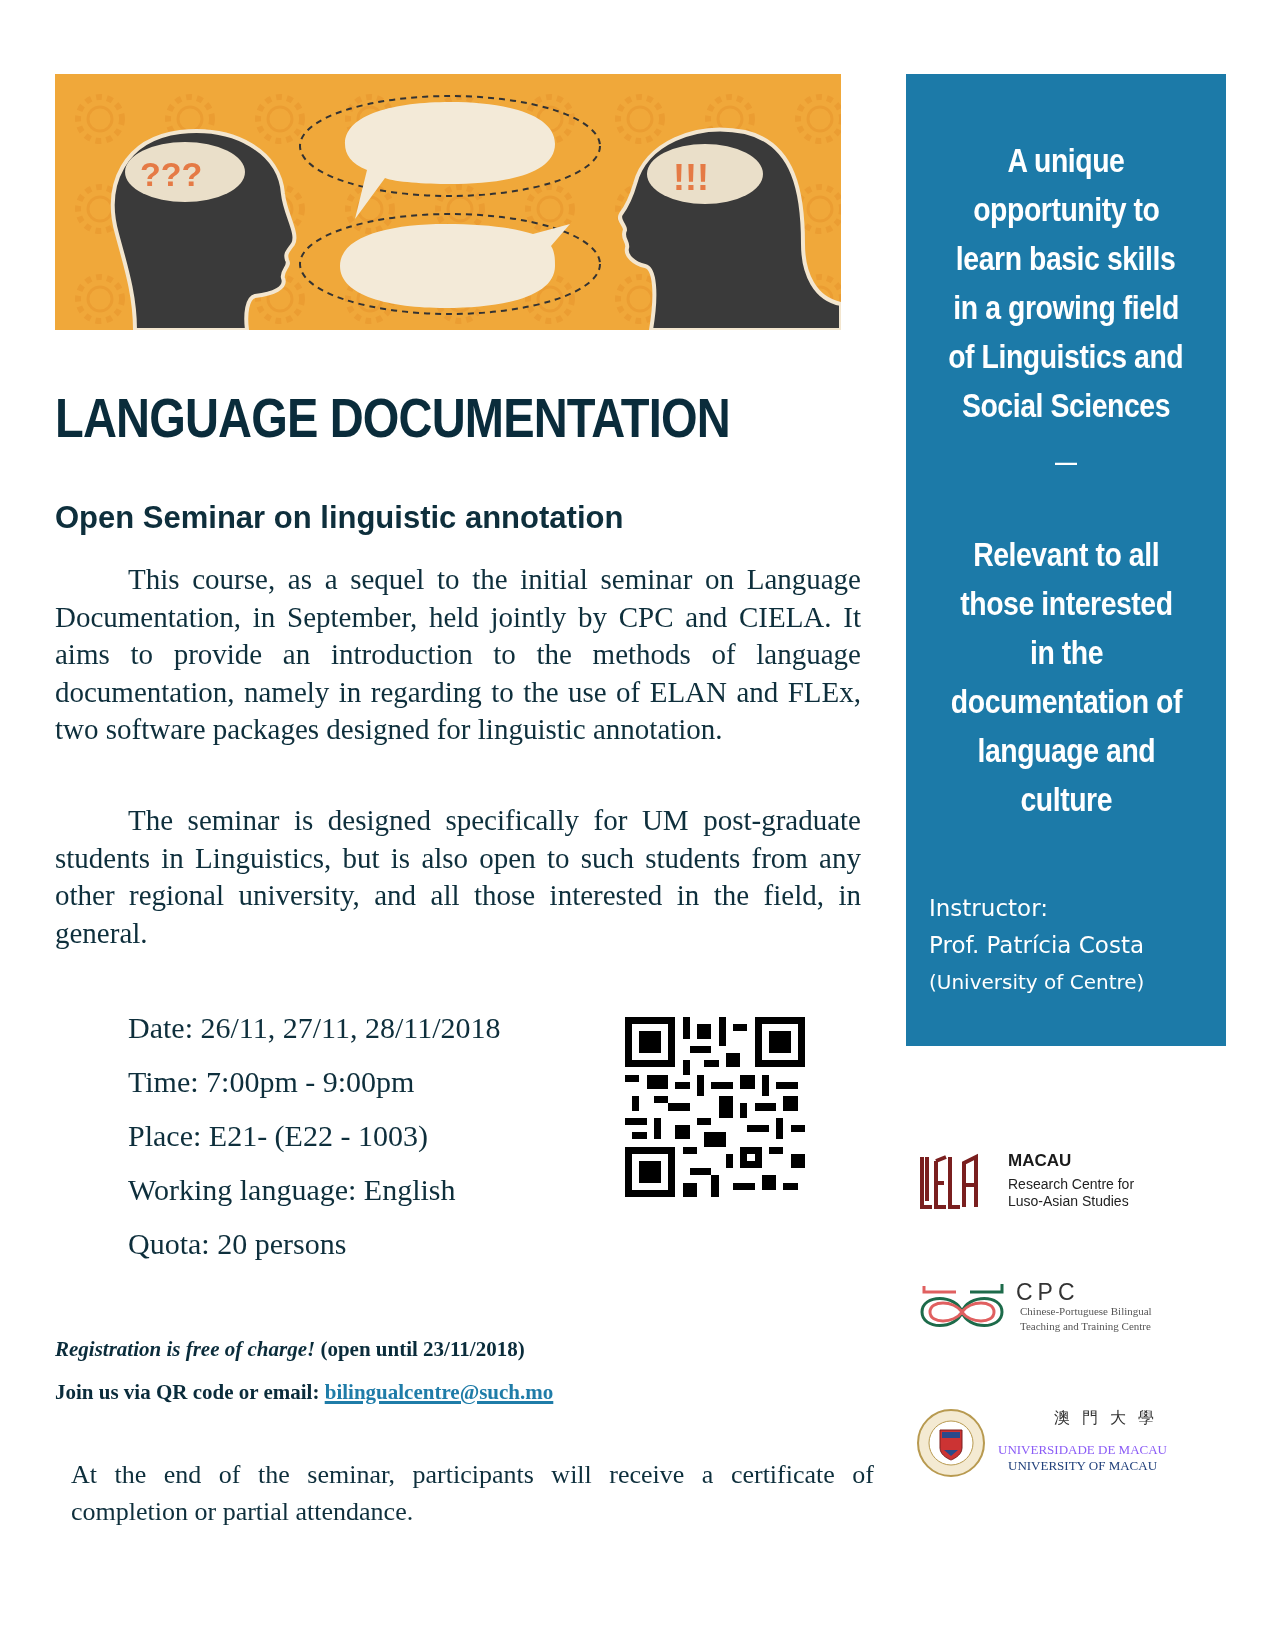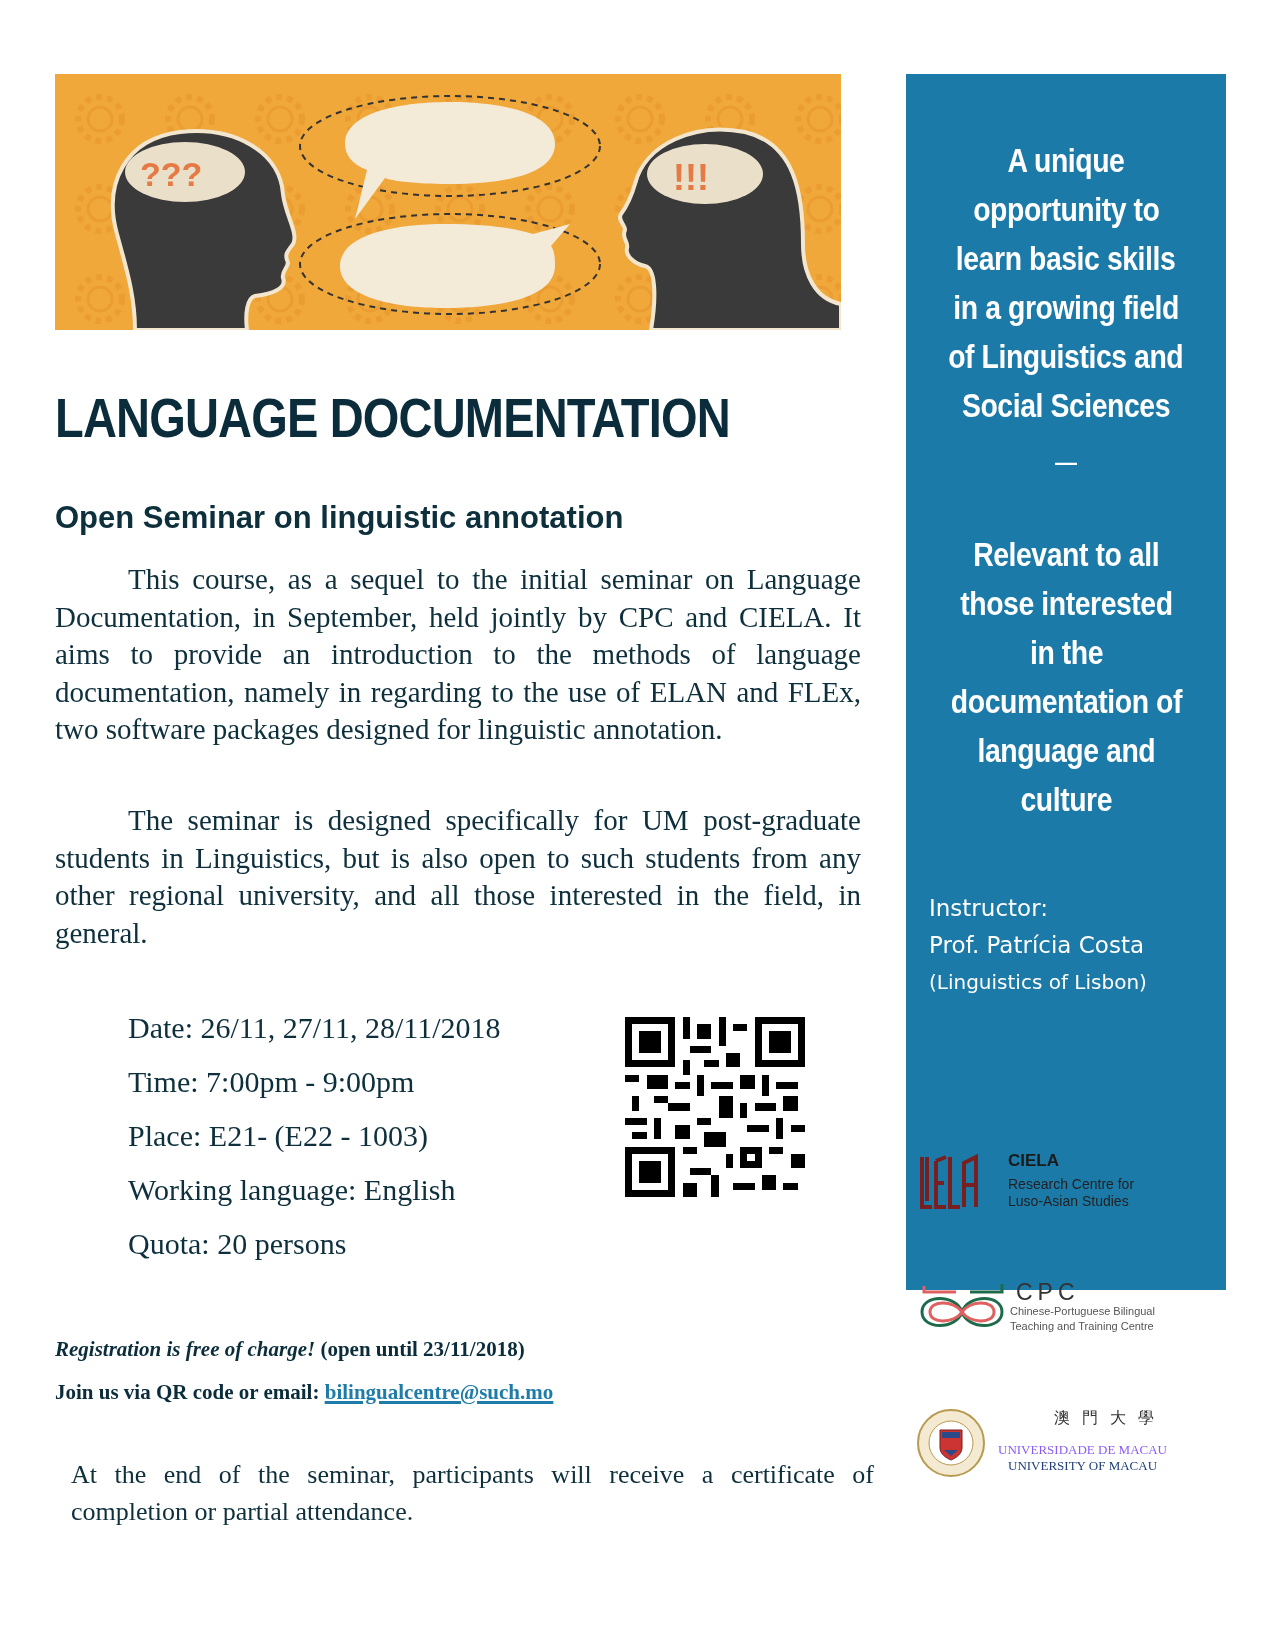--- a/index.html
+++ b/index.html
@@ -20,39 +20,39 @@
   .details div { height: 54px; line-height: 36px; white-space: nowrap; }
 
   .qr { position: absolute; left: 625px; top: 1016px; width: 180px; height: 182px; }
 
   .reg { position: absolute; left: 55px; top: 1328px; font-size: 21px; font-weight: 700; color: #0a2c3b; line-height: 43px; white-space: nowrap; }
   .reg .italic { font-style: italic; }
   .reg a { color: #1f7ca8; text-decoration: underline; text-decoration-thickness: 3px; }
 
   .cert { position: absolute; left: 71px; top: 1456px; width: 803px; font-size: 26px; line-height: 37px; text-align: justify; color: #0e2f3c; }
 
-  .sidebar { position: absolute; left: 906px; top: 74px; width: 320px; height: 1216px; background: #1c7aa8; color: #ffffff; }
+  .sidebar { position: absolute; left: 906px; top: 74px; width: 320px; height: 972px; background: #1c7aa8; color: #ffffff; }
   .side-block { position: absolute; left: 0; width: 320px; text-align: center; font-family: "Liberation Sans", sans-serif; font-weight: 700; font-size: 33px; line-height: 49px; letter-spacing: -0.5px; }
   .side-block span { display: inline-block; transform: scaleX(0.86); }
   .side-1 { top: 62px; }
   .side-dash { position: absolute; left: 0; width: 320px; top: 376px; text-align: center; font-family: "Liberation Sans", sans-serif; font-weight: 700; font-size: 22px; }
   .side-2 { top: 456px; }
   .instructor { position: absolute; left: 23px; top: 816px; font-family: "DejaVu Sans", sans-serif; font-size: 23px; line-height: 37px; color: #ffffff; }
   .instructor .small { font-size: 20px; }
 
   .logo { position: absolute; left: 916px; font-family: "Liberation Sans", sans-serif; }
   .logo-ciela { top: 1143px; width: 256px; height: 80px; }
   .logo-ciela .mark { position: absolute; left: 2px; top: 8px; width: 62px; height: 62px; }
   .logo-ciela .name { position: absolute; left: 92px; top: 8px; font-weight: 700; font-size: 17px; color: #1a1a1a; }
   .logo-ciela .desc { position: absolute; left: 92px; top: 33px; font-size: 14px; line-height: 17px; color: #222; }
 
   .logo-cpc { top: 1276px; width: 256px; height: 70px; }
   .logo-cpc .mark { position: absolute; left: 0; top: 2px; width: 92px; height: 58px; }
   .logo-cpc .name { position: absolute; left: 100px; top: 3px; font-size: 23px; letter-spacing: 5px; color: #333; }
-  .logo-cpc .desc { position: absolute; left: 94px; top: 28px; font-family: Liberation Sans, sans-serif; font-size: 11px; line-height: 15px; color: #555; }
+  .logo-cpc .desc { position: absolute; left: 104px; top: 28px; font-family: Liberation Serif, serif; font-size: 11px; line-height: 15px; color: #555; }
 
   .logo-um { top: 1406px; width: 256px; height: 80px; }
   .logo-um .mark { position: absolute; left: 0; top: 2px; width: 70px; height: 70px; }
   .logo-um .cn { position: absolute; left: 98px; top: 2px; font-size: 16px; letter-spacing: 12px; color: #333; margin-left: 40px; }
   .logo-um .pt { position: absolute; left: 82px; top: 36px; font-family: Liberation Serif, serif; font-size: 13px; color: #8b5cf6; white-space: nowrap; }
   .logo-um .en { position: absolute; left: 92px; top: 52px; font-family: "Liberation Serif", serif; font-size: 13px; color: #1f3f7a; white-space: nowrap; }
 </style>
 </head>
 <body>
 
@@ -179,35 +179,35 @@
     <div><span>Relevant to all</span></div>
     <div><span>those interested</span></div>
     <div><span>in the</span></div>
     <div><span>documentation of</span></div>
     <div><span>language and</span></div>
     <div><span>culture</span></div>
   </div>
   <div class="instructor">
     <div>Instructor:</div>
     <div>Prof. Patrícia Costa</div>
-    <div class="small">(Linguistics of Lisbon)</div>
+    <div class="small">(University of Centre)</div>
   </div>
 </div>
 
 <div class="logo logo-ciela">
   <svg class="mark" viewBox="0 0 62 62">
     <g fill="none" stroke="#7a1f1f" stroke-width="4">
       <path d="M4 6 L4 56 L14 56"></path>
         <path d="M9 6 L9 50"></path>
       <path d="M18 10 L18 56 L28 56 M18 32 L26 32 M18 10 L28 6"></path>
       <path d="M32 6 L32 56 L42 56"></path>
       <path d="M46 56 L46 12 L58 6 L58 56 M46 34 L58 34"></path>
     </g>
   </svg>
-  <div class="name">CIELA</div>
+  <div class="name">MACAU</div>
   <div class="desc">
     <div>Research Centre for</div>
     <div>Luso-Asian Studies</div>
   </div>
 </div>
 
 <div class="logo logo-cpc">
   <svg class="mark" viewBox="0 0 92 58">
     <g fill="none" stroke-width="3">
       <path d="M6 34 C 6 16 40 16 46 34 C 52 52 86 52 86 34 C 86 16 52 16 46 34 C 40 52 6 52 6 34 Z" stroke="#1d6b4a"></path>

